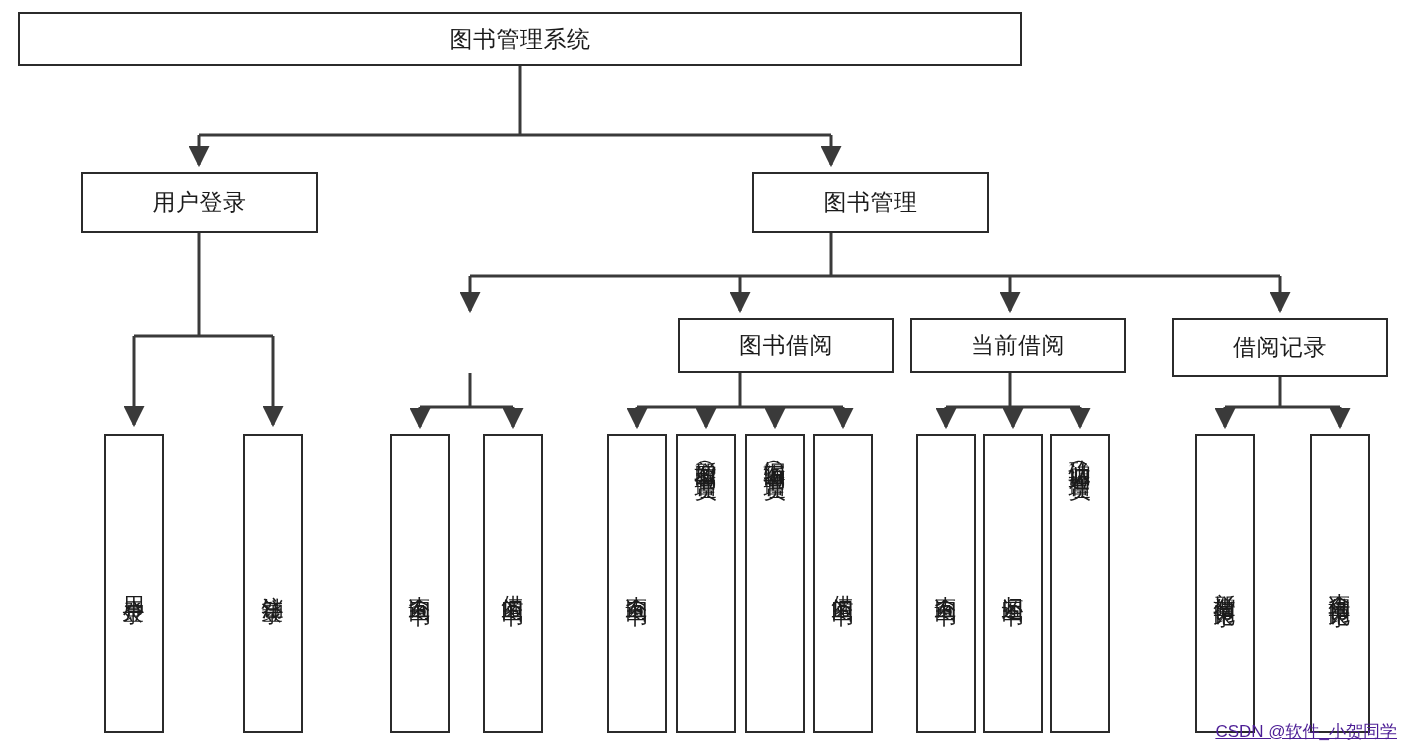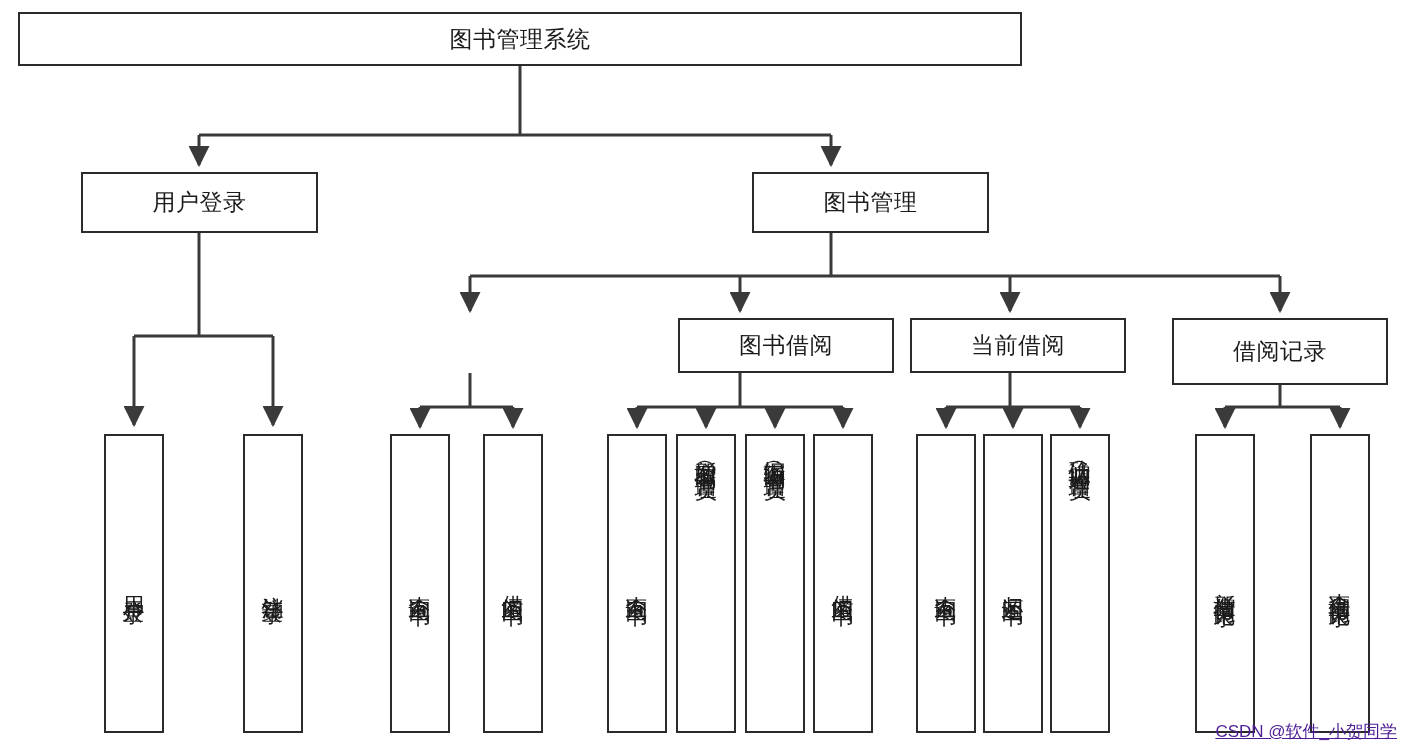--- a/index.html
+++ b/index.html
@@ -134,21 +134,21 @@
   <div class="node-box" style="left:712px; top:172px; width:237px; height:61px;margin-left:40px;">
     <span class="node-label">图书管理</span>
   </div>
 
   <div class="node-box" style="left:632px; top:318px; width:216px; height:55px;margin-left:46px;">
     <span class="node-label">图书借阅</span>
   </div>
   <div class="node-box" style="left:902px; top:318px; width:216px; height:55px;margin-left:8px;">
     <span class="node-label">当前借阅</span>
   </div>
-  <div class="node-box" style="left:1172px; top:318px; width:216px; height:67px;">
+  <div class="node-box" style="left:1172px; top:318px; width:216px; height:59px;">
     <span class="node-label">借阅记录</span>
   </div>
 
   <div class="node-box vertical centered" style="left:104px; top:434px; width:60px; height:299px;">
     <span class="node-label">用户登录</span>
   </div>
   <div class="node-box vertical centered" style="left:243px; top:434px; width:60px; height:299px;">
     <span class="node-label">注销登录</span>
   </div>
 

